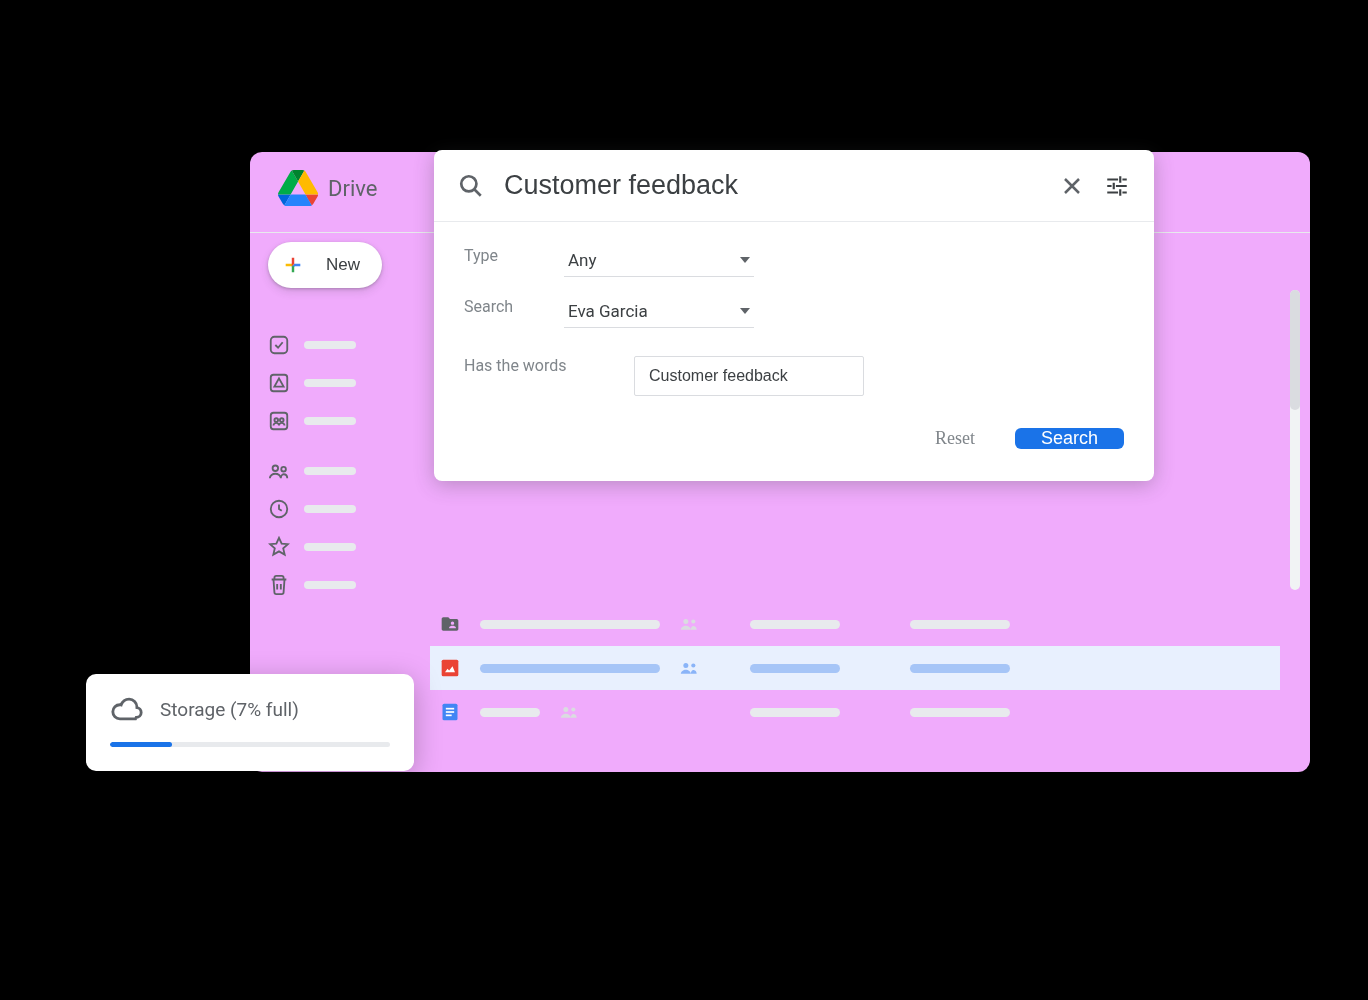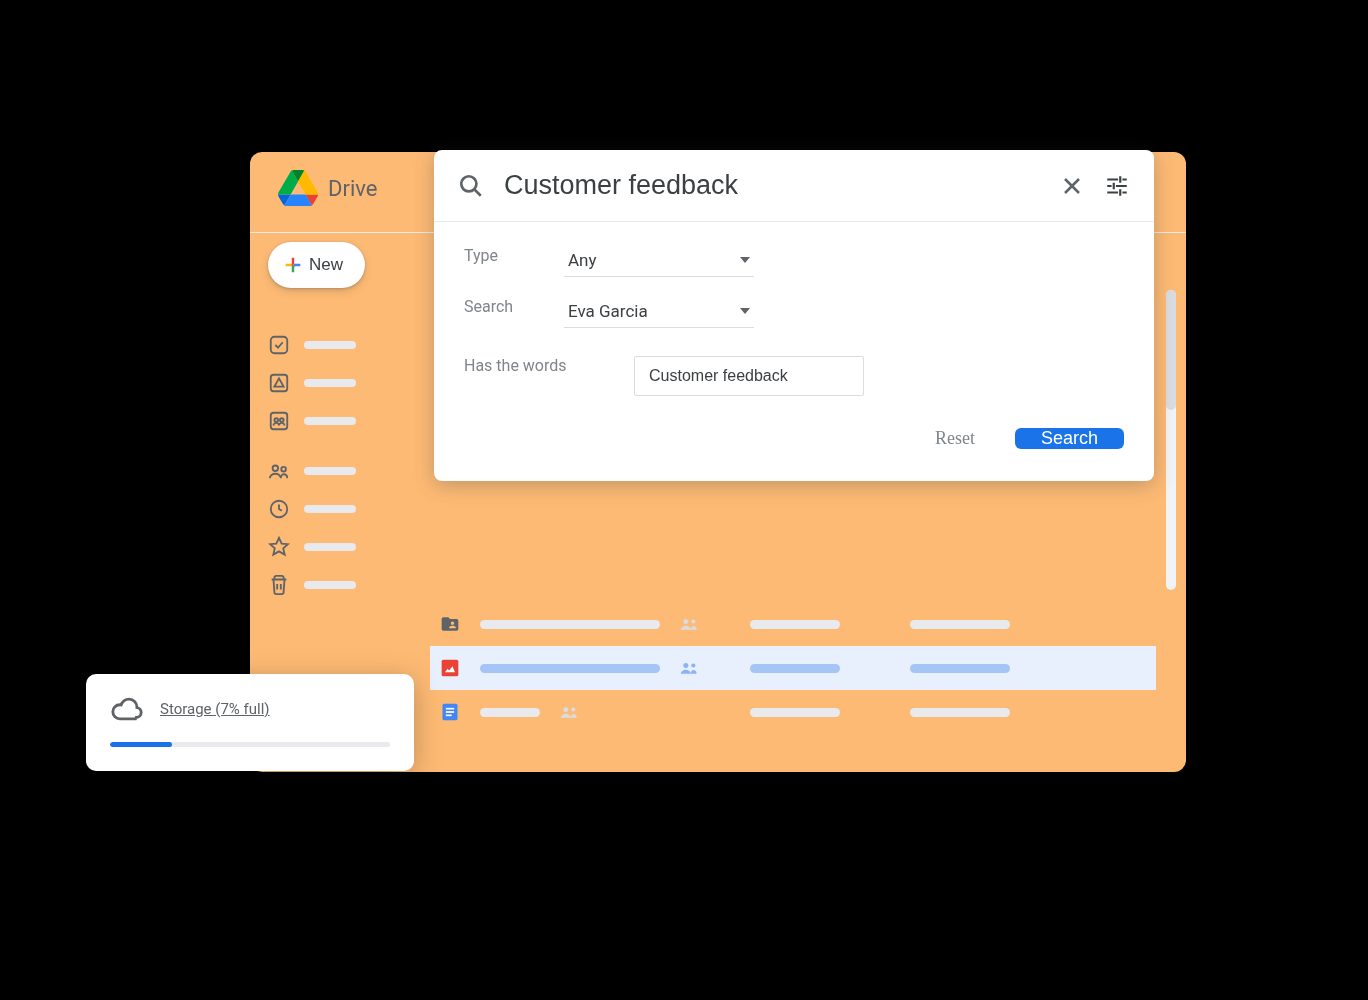--- a/index.html
+++ b/index.html
@@ -11,23 +11,23 @@
       font-family: 'Google Sans', 'Roboto', Arial, sans-serif;
       background: #000;
       width: 1368px;
       height: 1000px;
       position: relative;
     }
     .app-window {
       position: absolute;
       left: 250px;
       top: 152px;
-      width: 936px;
+      width: 1060px;
       height: 620px;
-      background: #fdba74;
+      background: #f0abfc;
       border-radius: 12px;
       box-shadow: 0 8px 40px rgba(0,0,0,0.25);
       overflow: visible;
     }
     .header {
       display: flex;
       align-items: center;
       padding: 18px 28px 14px 28px;
     }
     .drive-logo {
@@ -43,21 +43,21 @@
     .sidebar {
       position: absolute;
       left: 0;
       top: 90px;
       width: 170px;
       padding: 0 18px;
     }
     .new-button {
       display: inline-flex;
       align-items: center;
-      gap: 5px;
+      gap: 22px;
       background: #fff;
       border: none;
       border-radius: 24px;
       padding: 12px 22px 12px 14px;
       box-shadow: 0 1px 3px rgba(60,64,67,0.3), 0 4px 8px rgba(60,64,67,0.15);
       cursor: pointer;
       margin-bottom: 46px;
       font-size: 17px;
       color: #3c4043;
       font-weight: 500;
@@ -292,23 +292,22 @@
       align-items: center;
       gap: 16px;
       margin-bottom: 20px;
     }
     .cloud-icon {
       width: 34px;
       height: 26px;
       color: #5f6368;
     }
     .storage-label {
-      font-size: 15px;
+      font-size: 19px;
       color: #5f6368;
-      text-decoration: underline;
     }
     .storage-bar {
       height: 5px;
       background: #e8eaed;
       border-radius: 3px;
       overflow: hidden;
     }
     .storage-fill {
       height: 100%;
       background: #1a73e8;

